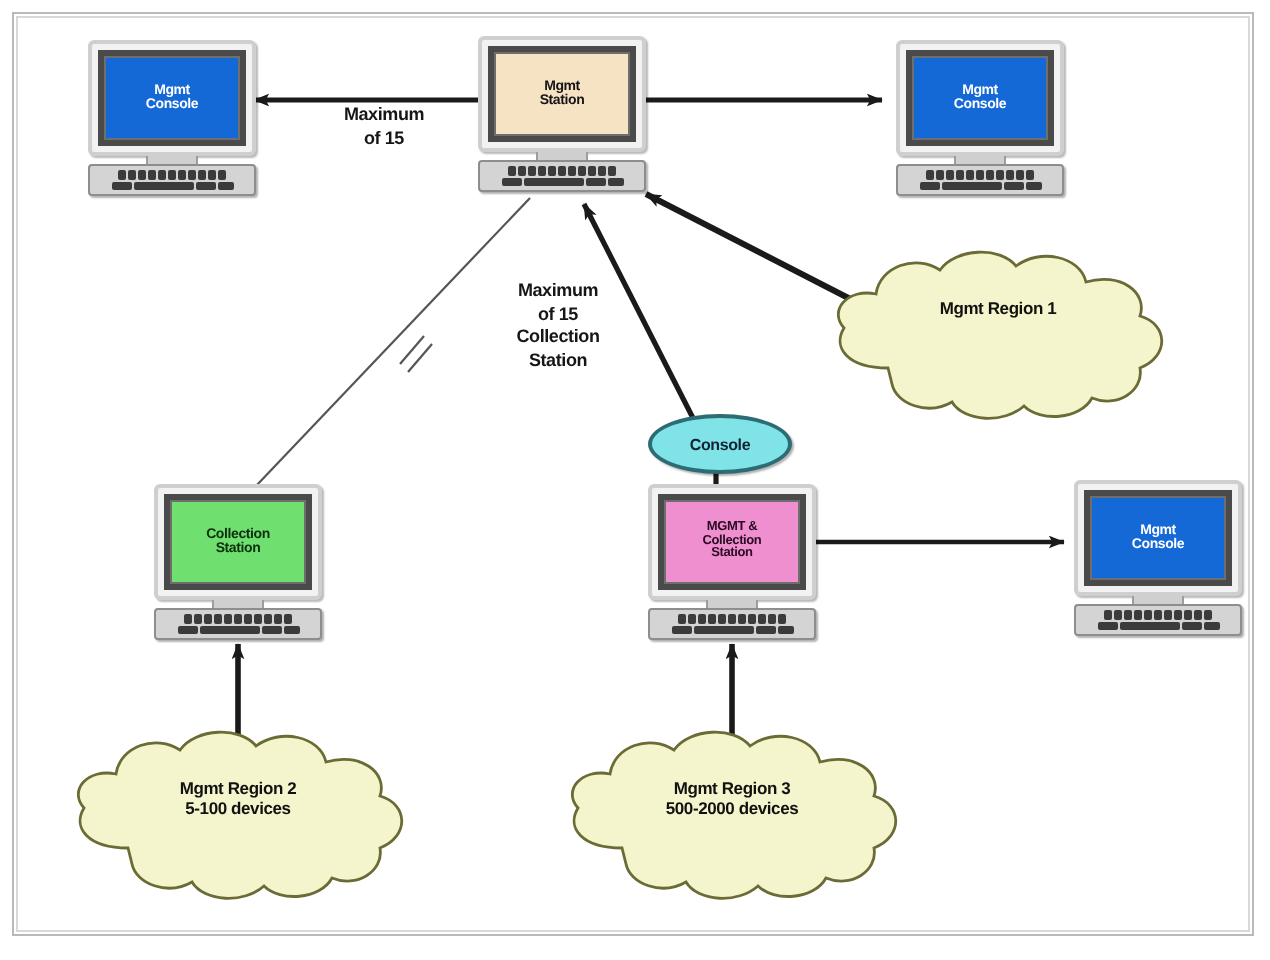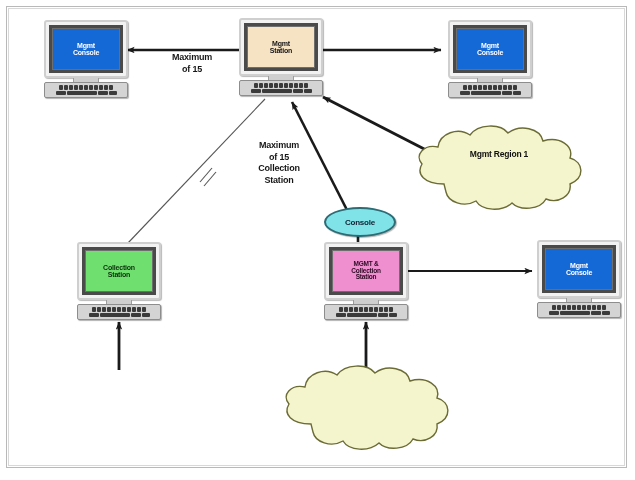--- a/index.html
+++ b/index.html
@@ -155,28 +155,44 @@
       <path d="M36,62 C16,62 8,52 14,42 C6,33 16,22 30,25 C32,11 50,5 62,13
                C70,2 92,1 100,11 C112,2 132,6 135,19 C152,14 166,24 162,36
                C176,40 177,56 162,62 C164,74 150,82 138,77 C132,88 112,89 104,81
                C94,90 74,89 68,79 C56,86 40,80 38,70 Z" fill="#f5f5cd" stroke="#6b6b35" stroke-width="1.4"></path>
     </svg>
     <div class="cloudtext" style="top:28px;font-size:8.5px;">
       <span>Mgmt Region  1</span>
     </div>
   </div>
 
+  <div class="cloud" style="left:28px;top:362px;width:182px;height:92px;">
+    <svg width="182" height="92" viewBox="0 0 182 92">
+      <path d="M36,62 C16,62 8,52 14,42 C6,33 16,22 30,25 C32,11 50,5 62,13
+               C70,2 92,1 100,11 C112,2 132,6 135,19 C152,14 166,24 162,36
+               C176,40 177,56 162,62 C164,74 150,82 138,77 C132,88 112,89 104,81
+               C94,90 74,89 68,79 C56,86 40,80 38,70 Z" fill="#f5f5cd" stroke="#6b6b35" stroke-width="1.4"></path>
+    </svg>
+    <div class="cloudtext" style="top:28px;font-size:8.5px;">
+      <span>Mgmt Region  2</span>
+      <span>5-100 devices</span>
+    </div>
+  </div>
 
   <div class="cloud" style="left:275px;top:362px;width:182px;height:92px;">
     <svg width="182" height="92" viewBox="0 0 182 92">
       <path d="M36,62 C16,62 8,52 14,42 C6,33 16,22 30,25 C32,11 50,5 62,13
                C70,2 92,1 100,11 C112,2 132,6 135,19 C152,14 166,24 162,36
                C176,40 177,56 162,62 C164,74 150,82 138,77 C132,88 112,89 104,81
                C94,90 74,89 68,79 C56,86 40,80 38,70 Z" fill="#f5f5cd" stroke="#6b6b35" stroke-width="1.4"></path>
     </svg>
+    <div class="cloudtext" style="top:28px;font-size:8.5px;">
+      <span>Mgmt Region 3</span>
+      <span>500-2000 devices</span>
+    </div>
   </div>
 
   <div class="computer" style="left:44px;top:20px;width:84px;">
     <div class="case">
       <div class="bezel">
         <div class="screen" style="height:40px;background:#1569d6;font-size:7px;color:#ffffff;">
           <span>Mgmt</span>
           <span>Console</span>
         </div>
       </div>

